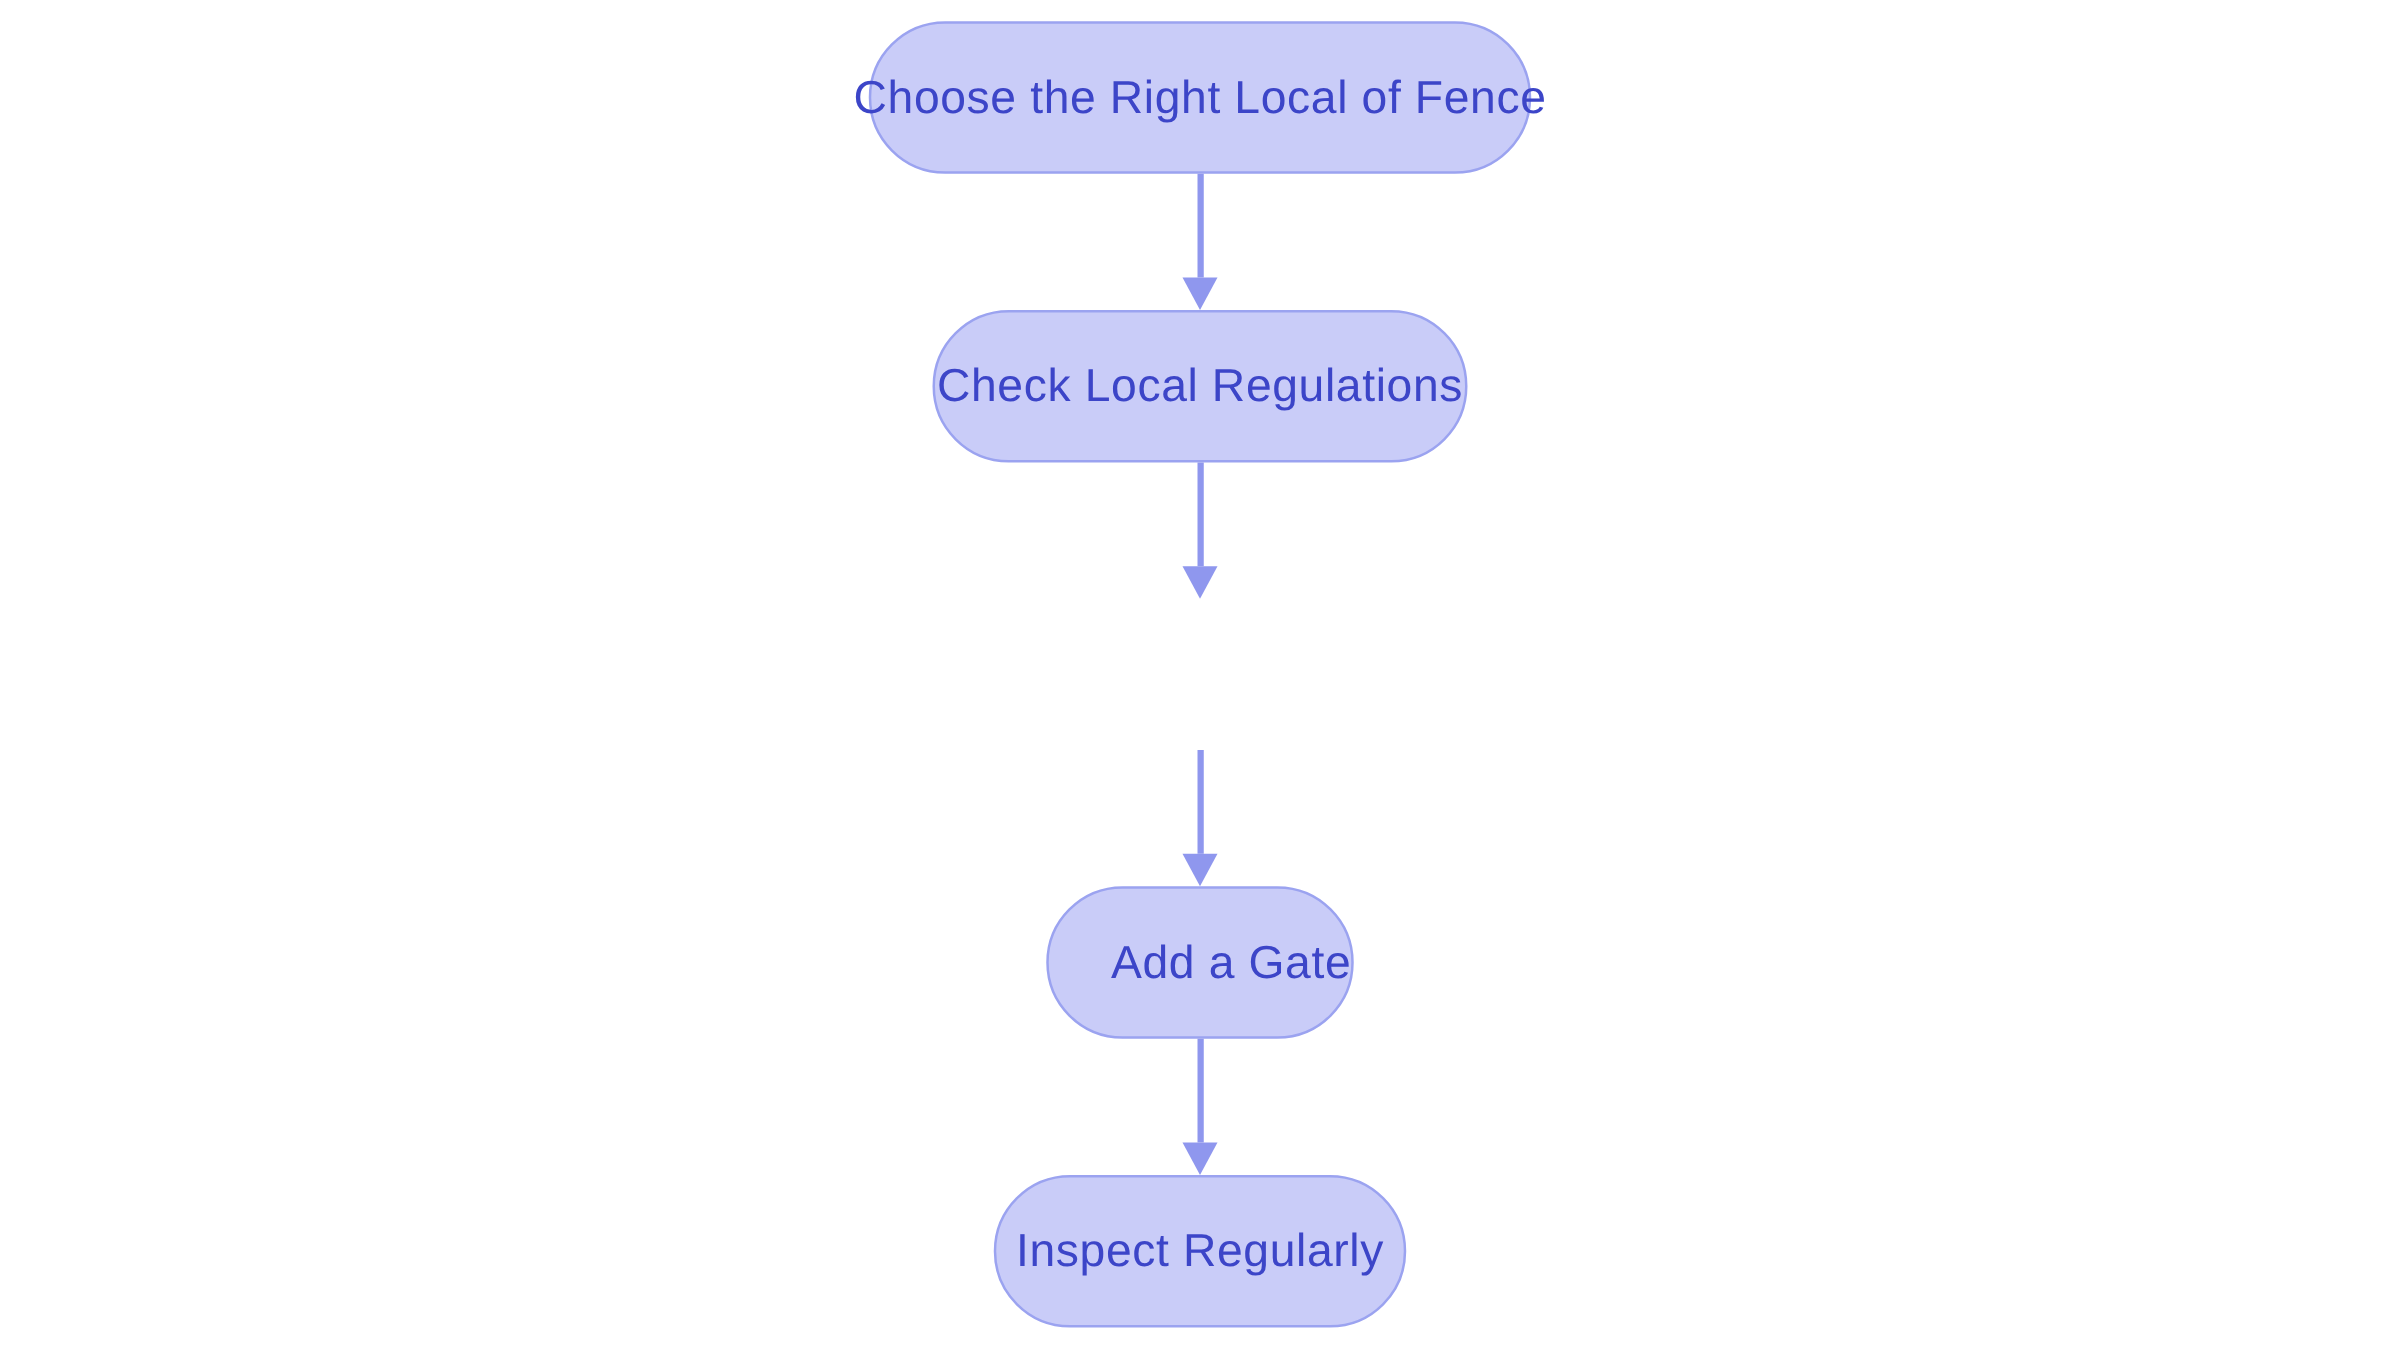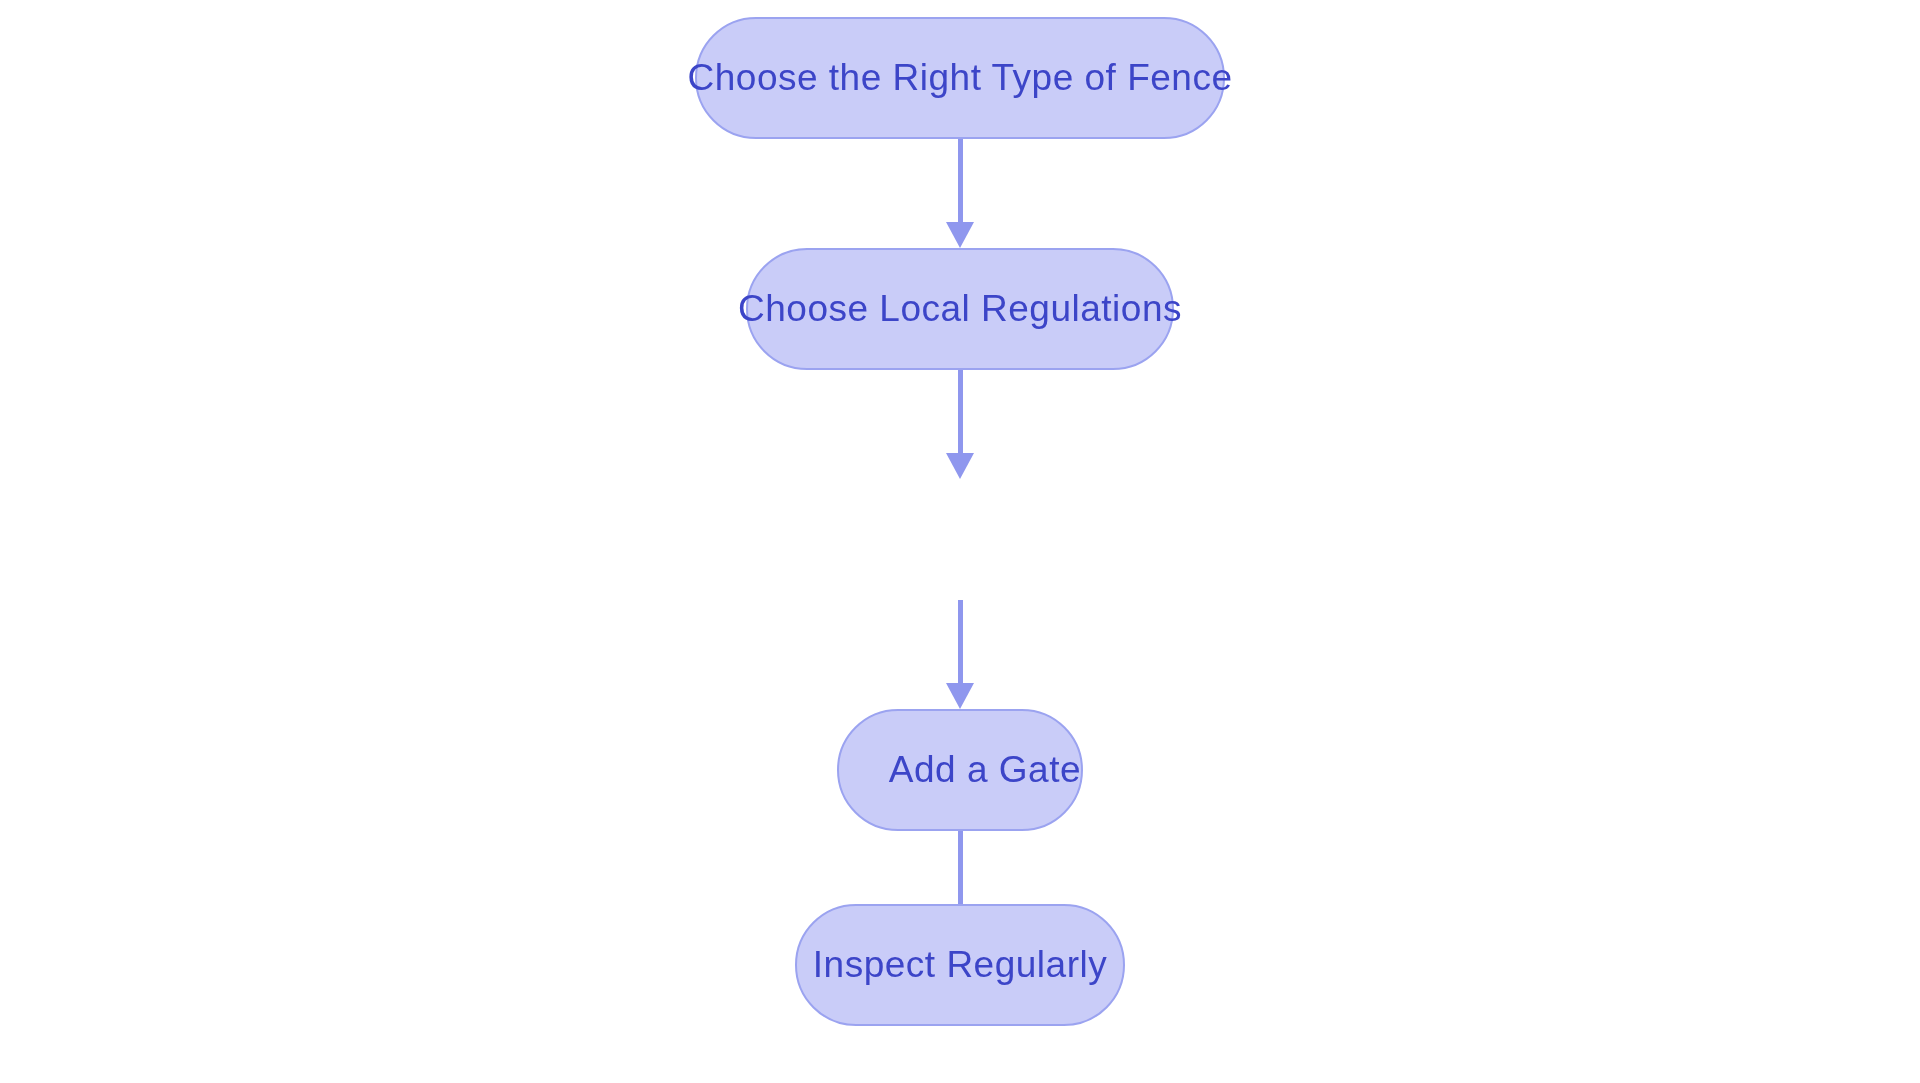--- a/index.html
+++ b/index.html
@@ -33,21 +33,21 @@
     color: var(--node-text);
     font-size: 37px;
     font-weight: 500;
     letter-spacing: 0.5px;
     white-space: nowrap;
   }
   .node-1 { left: 695px; top: 17px;  width: 530px; }
   .node-2 { left: 746px; top: 248px; width: 428px; }
   .node-3 { left: 801px; top: 478px; width: 318px; }
   .node-4 { left: 837px; top: 709px; width: 246px; justify-content: flex-end; }
-  .node-5 { left: 795px; top: 904px; width: 330px; }
+  .node-5 { left: 795px; top: 940px; width: 330px; }
 
   .arrow {
     position: absolute;
     left: 946px;            
     width: 28px;
     height: 109px;
     display: flex;
     flex-direction: column;
     align-items: center;
   }
@@ -67,30 +67,30 @@
     border-right: 14px solid transparent;
     border-top: 26px solid var(--arrow);
   }
 </style>
 </head>
 <body>
 
 <div class="canvas">
 
   <div class="node node-1">
-    <span>Choose the Right Type of Fence</span>
+    <span>Choose the Right Local of Fence</span>
   </div>
 
   <div class="arrow arrow-1">
     <div class="arrow-line"></div>
     <div class="arrow-head"></div>
   </div>
 
   <div class="node node-2">
-    <span>Choose Local Regulations</span>
+    <span>Check Local Regulations</span>
   </div>
 
   <div class="arrow arrow-2">
     <div class="arrow-line"></div>
     <div class="arrow-head"></div>
   </div>
 
 
   <div class="arrow arrow-3">
     <div class="arrow-line"></div>

